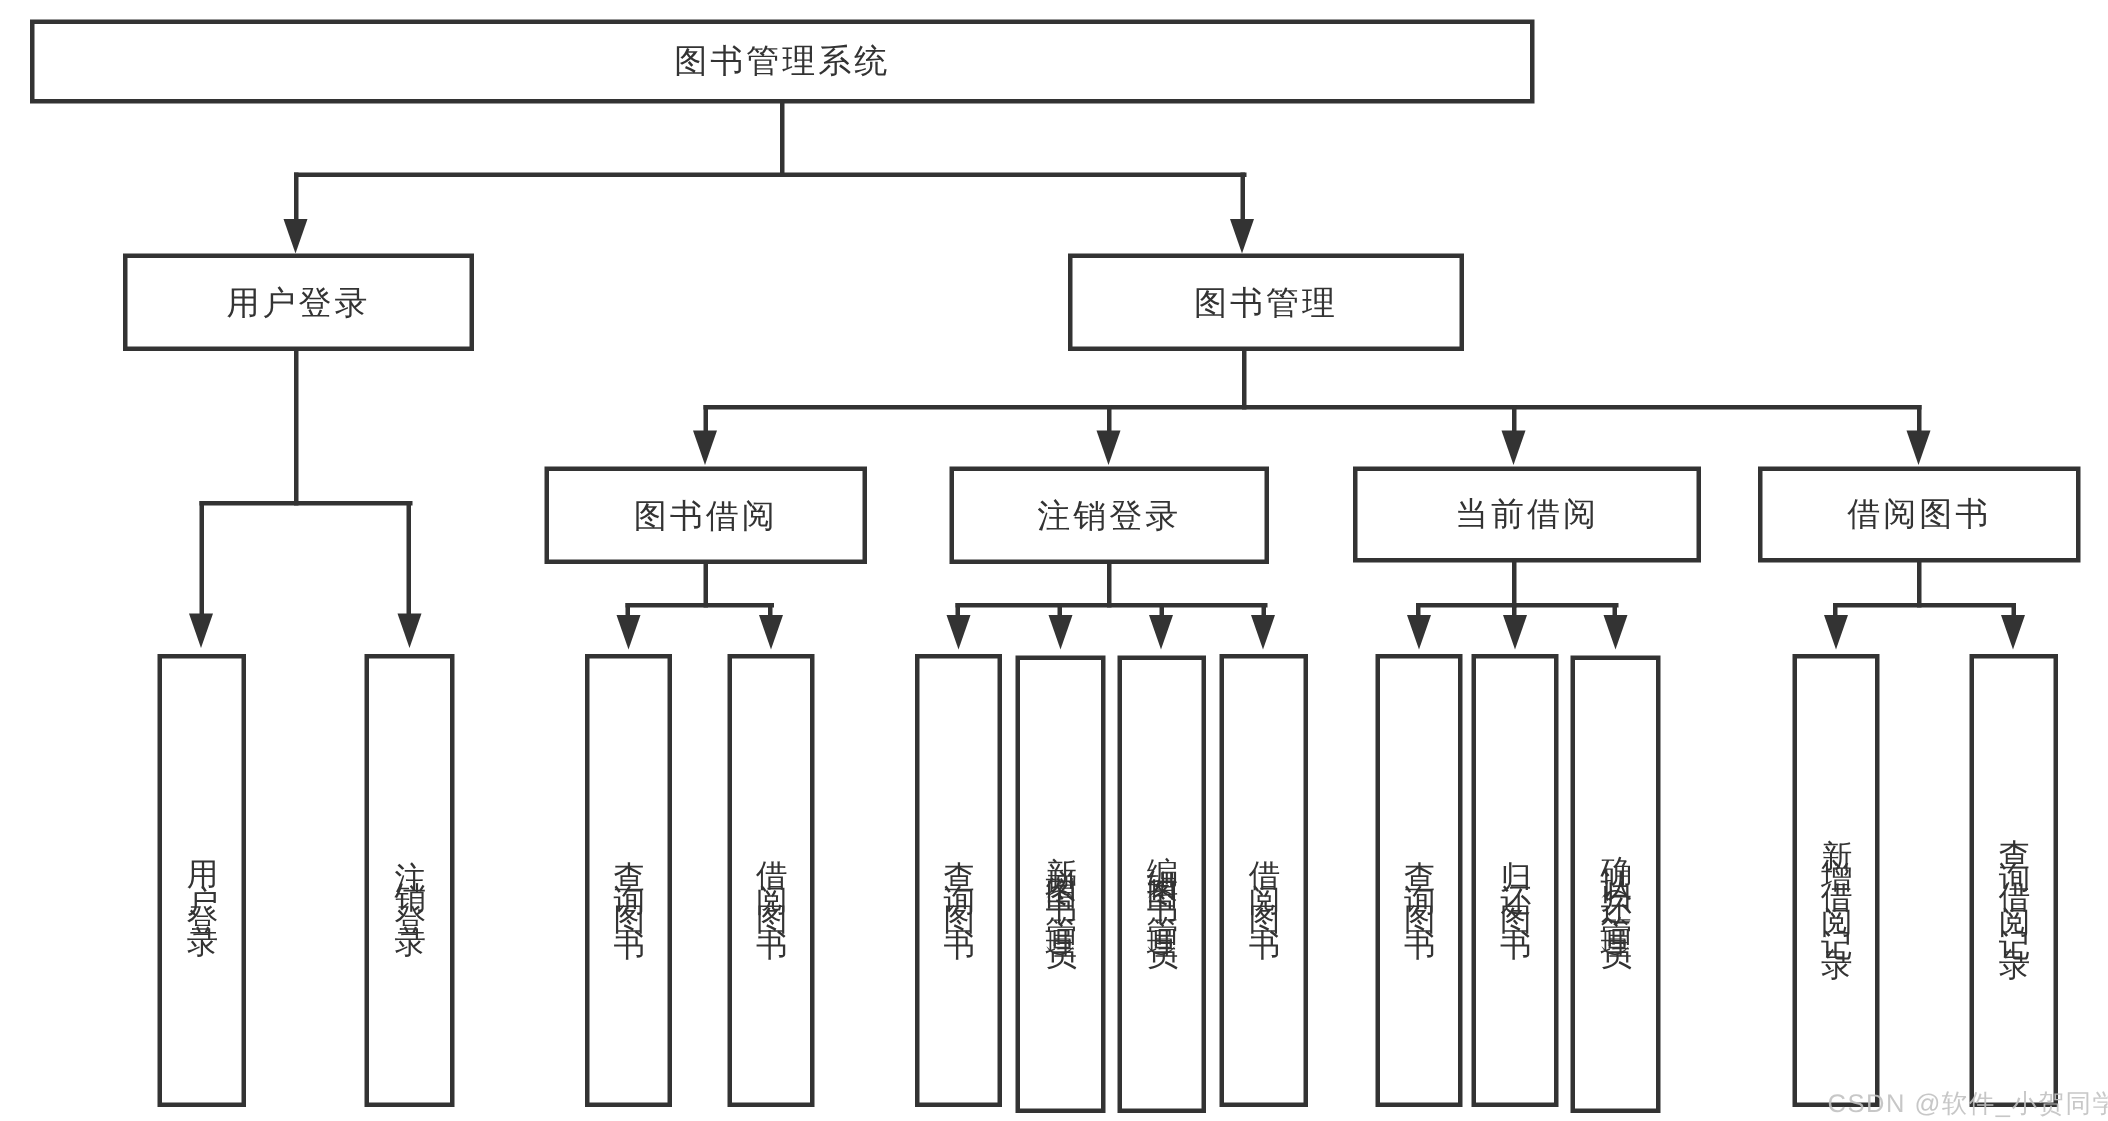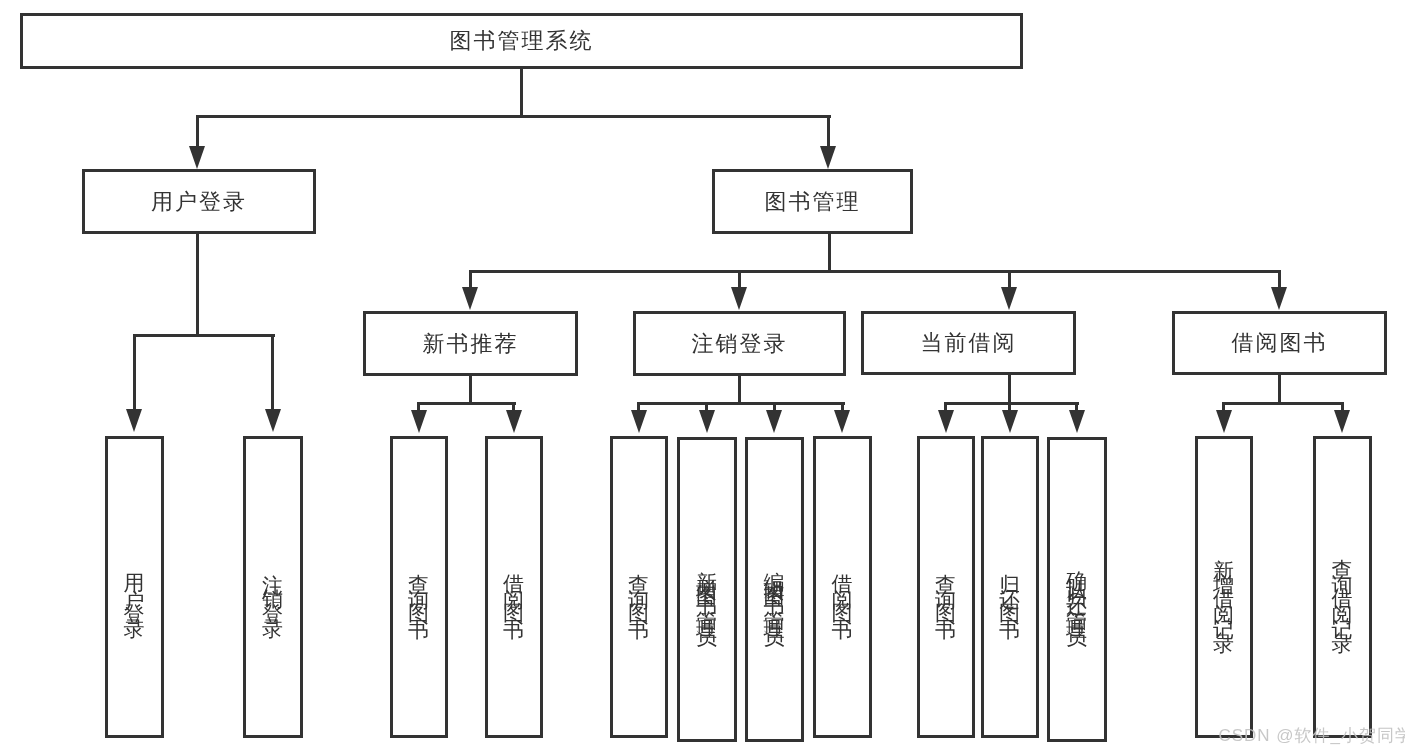--- a/index.html
+++ b/index.html
@@ -50,21 +50,21 @@
   <div class="line" style="left:520px;top:68px;width:3px;height:50px"></div>
   <div class="line" style="left:196px;top:115px;width:635px;height:3px"></div>
   <div class="line" style="left:196px;top:115px;width:3px;height:32px"></div>
   <div class="arrow" style="left:189px;top:146px"></div>
   <div class="line" style="left:827px;top:115px;width:3px;height:32px"></div>
   <div class="arrow" style="left:820px;top:146px"></div>
 
   <div class="box" style="left:82px;top:169px;width:234px;height:65px">
     <span class="hlabel">用户登录</span>
   </div>
-  <div class="box" style="left:712px;top:169px;width:201px;height:65px">
+  <div class="box" style="left:712px;top:169px;width:264px;height:65px">
     <span class="hlabel">图书管理</span>
   </div>
 
   <div class="line" style="left:196px;top:234px;width:3px;height:103px"></div>
   <div class="line" style="left:133px;top:334px;width:142px;height:3px"></div>
   <div class="line" style="left:133px;top:334px;width:3px;height:76px"></div>
   <div class="arrow" style="left:126px;top:409px"></div>
   <div class="line" style="left:271px;top:334px;width:3px;height:76px"></div>
   <div class="arrow" style="left:265px;top:409px"></div>
 
@@ -73,26 +73,26 @@
   <div class="line" style="left:469px;top:270px;width:3px;height:18px"></div>
   <div class="arrow" style="left:462px;top:287px"></div>
   <div class="line" style="left:738px;top:270px;width:3px;height:18px"></div>
   <div class="arrow" style="left:731px;top:287px"></div>
   <div class="line" style="left:1008px;top:270px;width:3px;height:18px"></div>
   <div class="arrow" style="left:1001px;top:287px"></div>
   <div class="line" style="left:1278px;top:270px;width:3px;height:18px"></div>
   <div class="arrow" style="left:1271px;top:287px"></div>
 
   <div class="box" style="left:363px;top:311px;width:215px;height:65px">
-    <span class="hlabel">新书推荐</span>
+    <span class="hlabel">图书借阅</span>
   </div>
   <div class="box" style="left:633px;top:311px;width:213px;height:65px">
     <span class="hlabel">注销登录</span>
   </div>
-  <div class="box" style="left:861px;top:311px;width:215px;height:64px">
+  <div class="box" style="left:902px;top:311px;width:232px;height:64px">
     <span class="hlabel">当前借阅</span>
   </div>
   <div class="box" style="left:1172px;top:311px;width:215px;height:64px">
     <span class="hlabel">借阅图书</span>
   </div>
 
   <div class="line" style="left:469px;top:375px;width:3px;height:30px"></div>
   <div class="line" style="left:417px;top:402px;width:99px;height:3px"></div>
   <div class="line" style="left:417px;top:402px;width:3px;height:10px"></div>
   <div class="arrow" style="left:411px;top:410px"></div>

